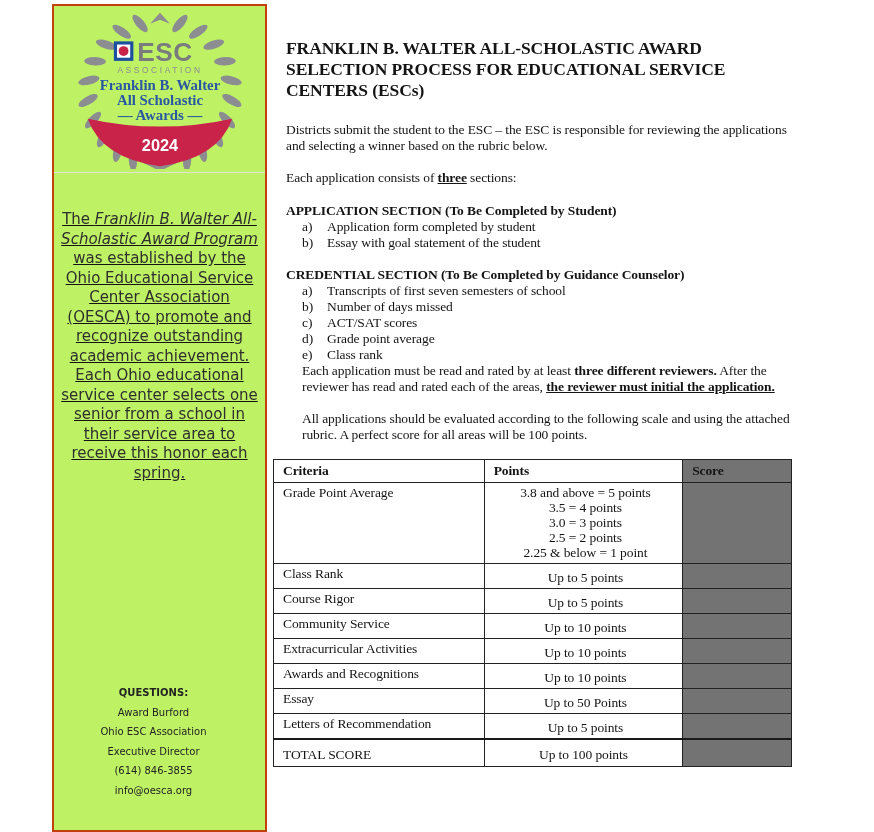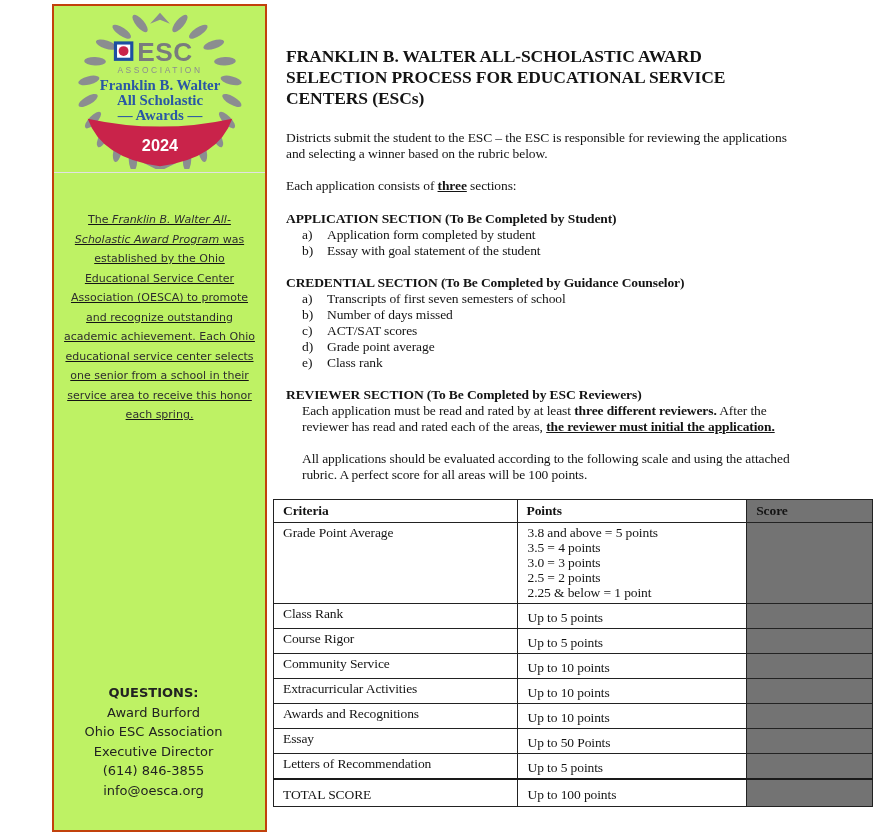--- a/index.html
+++ b/index.html
@@ -5,47 +5,47 @@
   html,body{margin:0;padding:0;}
   body{width:874px;height:832px;background:#ffffff;position:relative;overflow:hidden;
        font-family:"Liberation Serif",serif;color:#141414;}
 
   
   .sidebar{position:absolute;left:52px;top:4px;width:211px;height:824px;
            border:2px solid #c2410c;background:#bef264;text-decoration:underline;}
   .logo-frame{height:166px;border-bottom:1px solid #e2e2e2;
               display:flex;align-items:center;justify-content:center;}
   .about{margin-top:37px;padding:0 7px;text-align:center;
-         font-family:"DejaVu Sans",sans-serif;font-size:11px;line-height:19.5px;color:#2e2e2e;}
+         font-family:"DejaVu Sans",sans-serif;font-size:15px;line-height:19.5px;color:#2e2e2e;}
   .about .it{font-style:italic;}
   .contact{position:absolute;left:0;right:12px;top:677px;text-align:center;
-           font-family:"DejaVu Sans",sans-serif;font-size:13px;line-height:19.6px;color:#222;}
+           font-family:"DejaVu Sans",sans-serif;font-size:10px;line-height:19.6px;color:#222;}
   .contact .q{font-weight:bold;}
 
   
   .main{position:absolute;left:286px;top:36px;width:520px;
         font-size:13.5px;line-height:16px;letter-spacing:-0.1px;}
-  .doc-title{margin:10px 0 0;font-size:17.5px;line-height:21px;font-weight:bold;letter-spacing:-0.1px;}
+  .doc-title{margin:2px 0 0;font-size:17.5px;line-height:21px;font-weight:bold;letter-spacing:-0.1px;}
   .p-intro{margin:21px 0 12px;width:508px;}
   .p-consists{margin:16px 0 0;}
   .bold{font-weight:bold;}
   .bold-u{font-weight:bold;text-decoration:underline;}
   .sec-head{margin:0;font-size:13.5px;line-height:16px;font-weight:bold;}
   .mt17{margin-top:17px;} .mt16{margin-top:16px;}
   .li{display:flex;line-height:16px;}
   .li .marker{flex:none;width:25px;padding-left:16px;}
   .indent{padding-left:16px;width:504px;}
 
   
-  table.rubric{border-collapse:collapse;margin:16px 0 0 -13px;width:600px;
+  table.rubric{border-collapse:collapse;margin:16px 0 0 -13px;width:519px;
                font-size:13.5px;line-height:15px;letter-spacing:-0.1px;}
   table.rubric td,table.rubric th{border:1px solid #222;vertical-align:top;}
   table.rubric th{text-align:left;font-weight:bold;padding:3px 6px 3px 9px;height:16px;}
   td.c-cell{padding:2px 6px 4px 9px;}
-  td.p-cell{padding:6px 6px 3px 10px;}
+  td.p-cell{padding:6px 6px 3px 10px;text-align:center;}
   td.p-cell.multiline{padding-top:2px;}
   .s-cell{background:#737373;}
   tr.total-row td{border-top:2px solid #1a1a1a;}
   tr.total-row td.c-cell{padding:7px 6px 4px 9px;}
   tr.total-row td.p-cell{padding:7px 10px 4px 10px;}
 
   
   svg text{font-family:"Liberation Sans",sans-serif;}
   svg text.serif{font-family:"Liberation Serif",serif;}
 </style>
@@ -146,21 +146,20 @@
   </div>
   <div class="li">
     <span class="marker">d)</span>
     <span>Grade point average</span>
   </div>
   <div class="li">
     <span class="marker">e)</span>
     <span>Class rank</span>
   </div>
 
-  <h2 class="sec-head mt16">REVIEWER SECTION (To Be Completed by ESC Reviewers)</h2>
   <div class="indent"><span>Each application must be read and rated by at least </span><span class="bold">three different reviewers.</span><span> After the reviewer has read and rated each of the areas, </span><span class="bold-u">the reviewer must initial the application.</span></div>
   <div class="indent mt16">All applications should be evaluated according to the following scale and using the attached rubric. A perfect score for all areas will be 100 points.</div>
 
   <table class="rubric">
     <colgroup>
         <col style="width:211px">
         <col style="width:199px">
         <col style="width:109px">
       </colgroup>
     <tbody>

